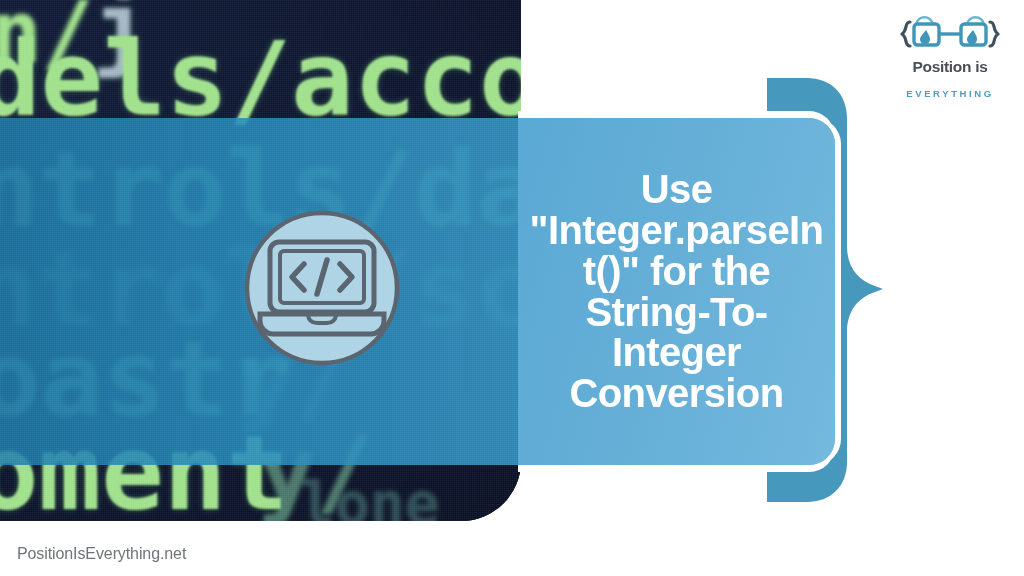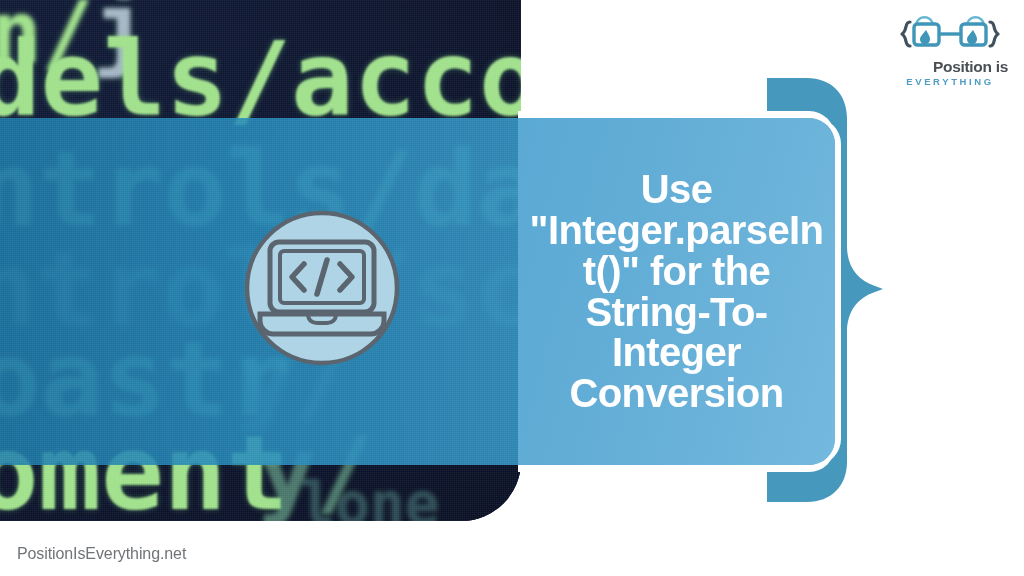--- a/index.html
+++ b/index.html
@@ -125,24 +125,23 @@
     z-index: 10;
     text-align: center;
   }
   #brand-name {
     margin-top: 1px;
     font-size: 15.5px;
     font-weight: 700;
     color: #4a4f54;
     letter-spacing: -0.3px;
     line-height: 1;
-    text-align: right;
   }
   #brand-tagline {
-    margin-top: 2px;
+    margin-top: 14px;
     font-size: 9.5px;
     font-weight: 700;
     color: #4f9cc4;
     letter-spacing: 2.6px;
     line-height: 1;
   }
 
   
   #footer-url {
     position: absolute;

